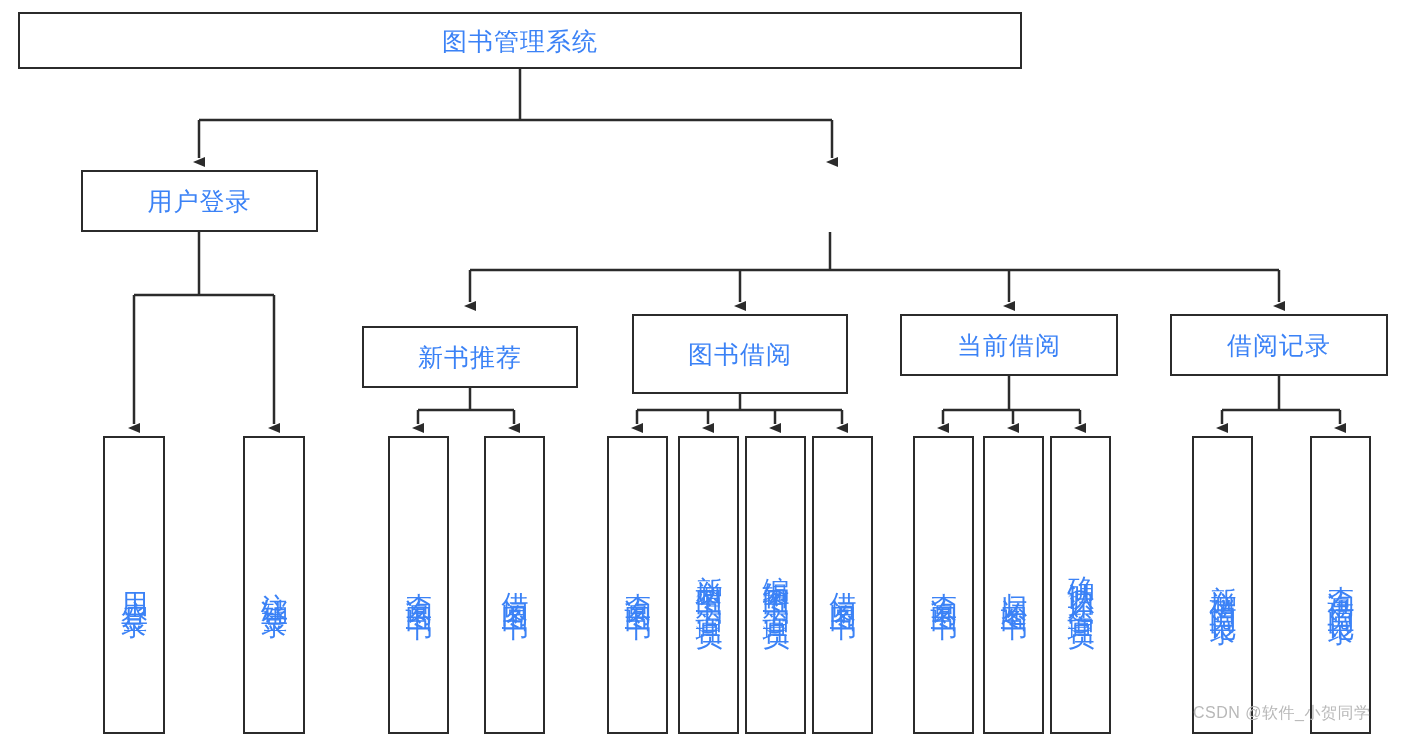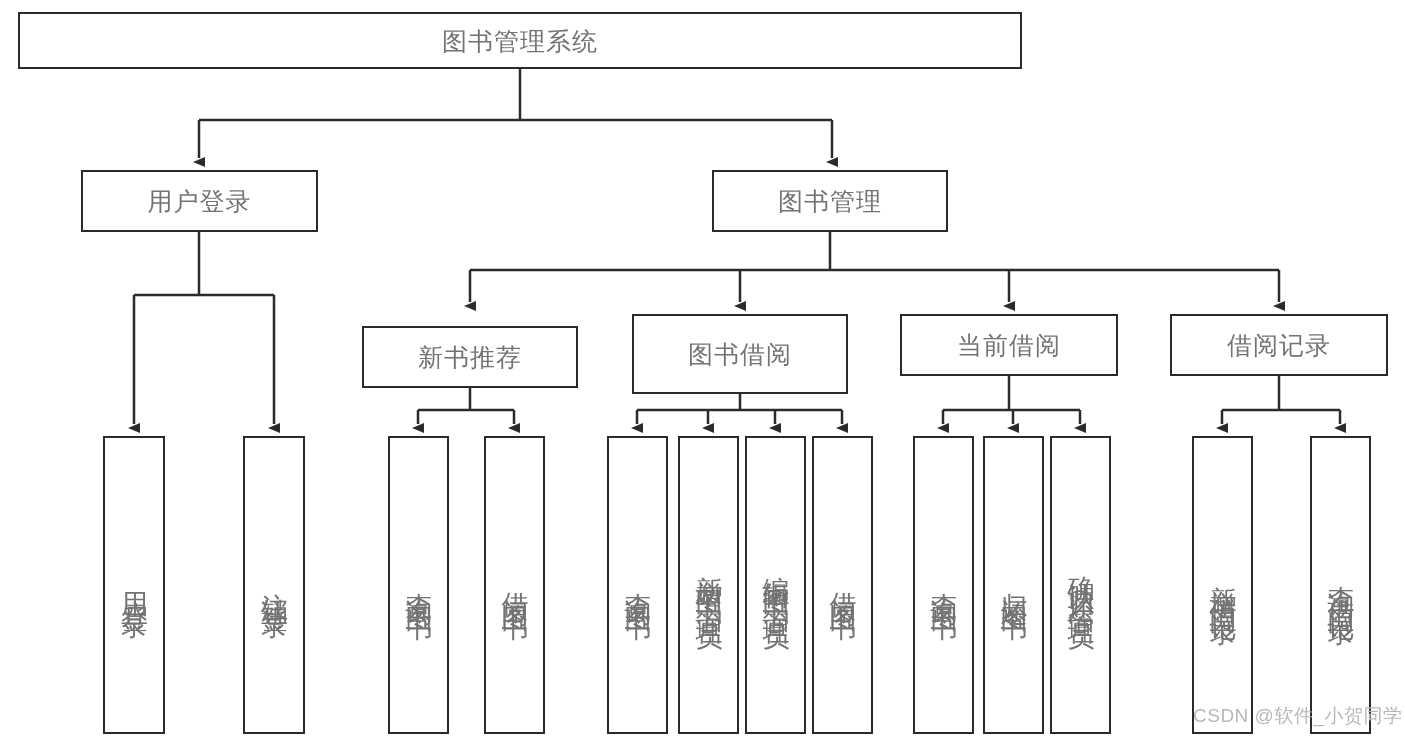--- a/index.html
+++ b/index.html
@@ -35,21 +35,21 @@
     border: 2.5px solid #2b2b2b;
     display: flex;
     align-items: center;
     justify-content: center;
     color: #1a1a1a;
   }
   .node .label {
     display: block;
     text-align: center;
     line-height: 1.12;
-    color: #737373;
+    color: #3b82f6;
   }
   
   .node.horiz .label {
     font-size: 25px;
     letter-spacing: 1px;
     white-space: nowrap;
   }
   
   .node.vert {
     align-items: center;
@@ -58,21 +58,21 @@
   .node.vert .label {
     writing-mode: vertical-rl;
     text-orientation: upright;
     font-size: 27px;
     letter-spacing: 7px;
     line-height: 1;
     white-space: nowrap;
   }
   .watermark {
     position: absolute;
-    font-size: 19px;
+    font-size: 16px;
     color: #b8b8b8;
     white-space: nowrap;
     letter-spacing: 0.5px;
     font-family: "Liberation Sans", "DejaVu Sans", sans-serif;
   }
 </style>
 </head>
 <body>
 
 <div id="diagram-root">
@@ -128,23 +128,20 @@
     </g>
   </svg>
 
   <div class="node horiz" style="left:18px; top:12px; width:1004px; height:57px;">
     <span class="label">图书管理系统</span>
   </div>
 
   <div class="node horiz" style="left:81px; top:170px; width:237px; height:62px;">
     <span class="label">用户登录</span>
   </div>
-  <div class="node horiz" style="left:712px; top:170px; width:236px; height:62px;">
-    <span class="label">图书管理</span>
-  </div>
 
   <div class="node horiz" style="left:362px; top:326px; width:216px; height:62px;">
     <span class="label">新书推荐</span>
   </div>
   <div class="node horiz" style="left:632px; top:314px; width:216px; height:80px;">
     <span class="label">图书借阅</span>
   </div>
   <div class="node horiz" style="left:1170px; top:314px; width:218px; height:62px;">
     <span class="label">借阅记录</span>
   </div>

